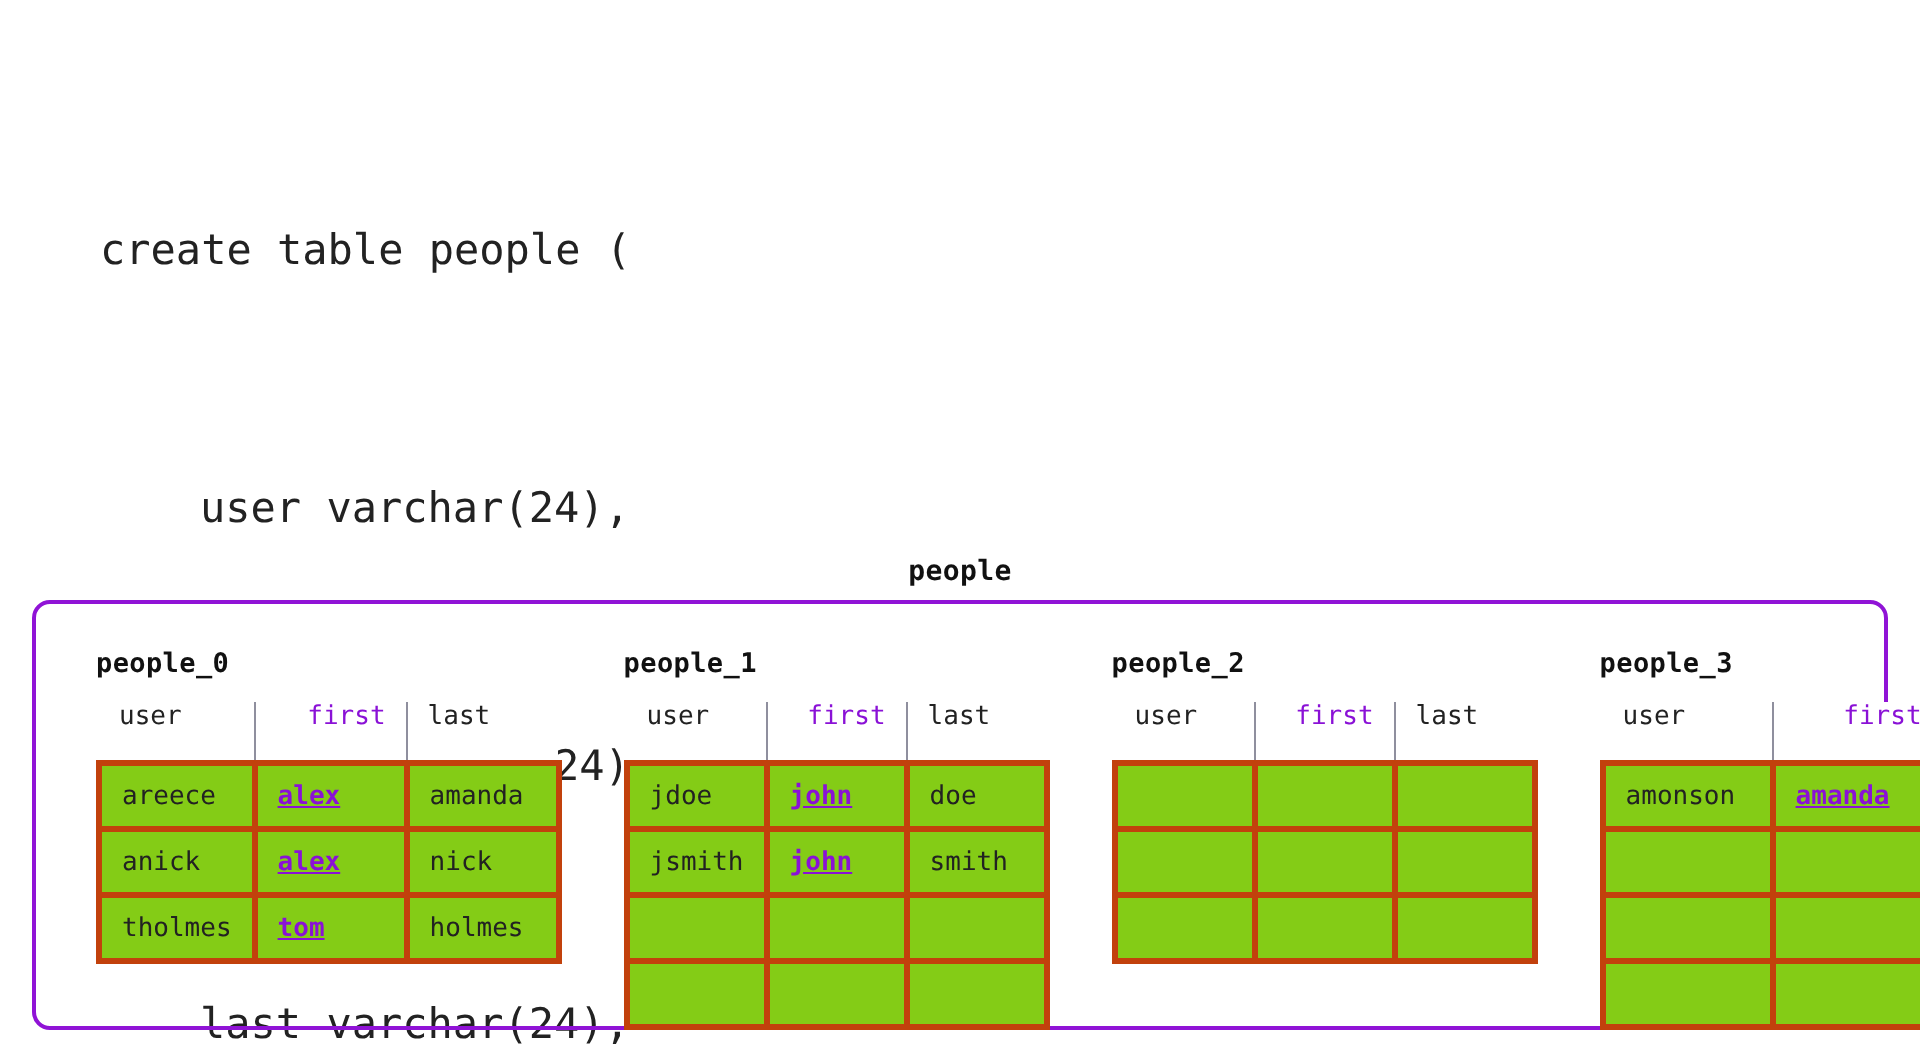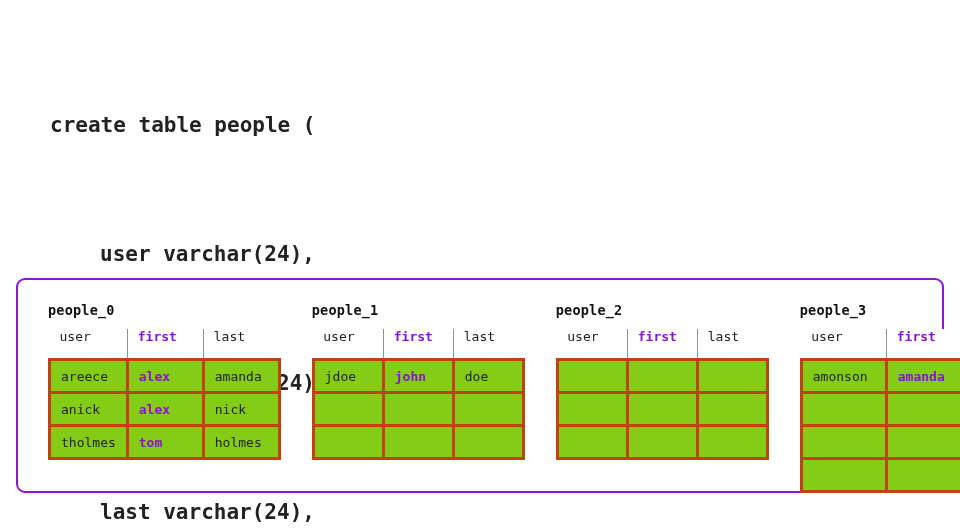--- a/index.html
+++ b/index.html
@@ -19,21 +19,21 @@
   
   .sql-block {
     position: absolute;
     left: 50px;
     top: 18px;
     font-size: 21px;
     line-height: 43px;
     white-space: pre;
     color: #222222;
   }
-  .sql-line { white-space: pre; font-weight: bold; }
+  .sql-line { white-space: pre; }
   .sql-line.indent { padding-left: 50px; }
 
   
   .diagram {
     position: absolute;
     left: 16px;
     top: 278px;
     width: 928px;
   }
   .diagram-title {
@@ -78,33 +78,35 @@
     color: #222222;
     background: #ffffff;
     border: none;
     border-right: 1px solid #8f8f9e;
     height: 20px;
     vertical-align: top;
   }
   table.shard-table th:last-child { border-right: none; }
   table.shard-table th.accent {
     color: #8a11d6;
-    font-weight: bold;
+    font-weight: normal;
+    text-align: right;
   }
   table.shard-table td {
     background: #84cc16;
     border: 3px solid #c2410c;
     padding: 0 10px;
     height: 30px;
     color: #222222;
     white-space: nowrap;
   }
   table.shard-table td.accent {
     color: #8a11d6;
     font-weight: bold;
+    text-decoration: underline;
   }
   table.shard-table td.empty { color: transparent; }
 
   
   .shard[data-shard-index="0"] td,
   .shard[data-shard-index="0"] th { min-width: 53px; }
   .shard[data-shard-index="1"] td,
   .shard[data-shard-index="1"] th { min-width: 47px; }
   .shard[data-shard-index="2"] td,
   .shard[data-shard-index="2"] th { min-width: 47px; }
@@ -117,20 +119,21 @@
 <div class="sql-block">
   <div class="sql-line">create table people (</div>
   <div class="sql-line indent">user varchar(24),</div>
   <div class="sql-line indent">first varchar(24),</div>
   <div class="sql-line indent">last varchar(24),</div>
   
   
 </div>
 
 <div class="diagram">
+  <div class="diagram-title">people</div>
   <div class="shard-container" id="shard-container">
       <div class="shard" data-shard-index="0">
         <div class="shard-name">people_0</div>
         <table class="shard-table">
           <thead>
             <tr>
               <th>user</th>
               <th class="accent">first</th>
               <th>last</th>
             </tr>
@@ -164,20 +167,25 @@
               <th>last</th>
             </tr>
           </thead>
           <tbody>
             <tr>
               <td>jdoe</td>
               <td class="accent">john</td>
               <td>doe</td>
             </tr>
             <tr>
+              <td>jsmith</td>
+              <td class="accent">john</td>
+              <td>smith</td>
+            </tr>
+            <tr>
               <td class="empty">&nbsp;</td>
               <td class="empty">&nbsp;</td>
               <td class="empty">&nbsp;</td>
             </tr>
             <tr>
               <td class="empty">&nbsp;</td>
               <td class="empty">&nbsp;</td>
               <td class="empty">&nbsp;</td>
             </tr>
           </tbody>

